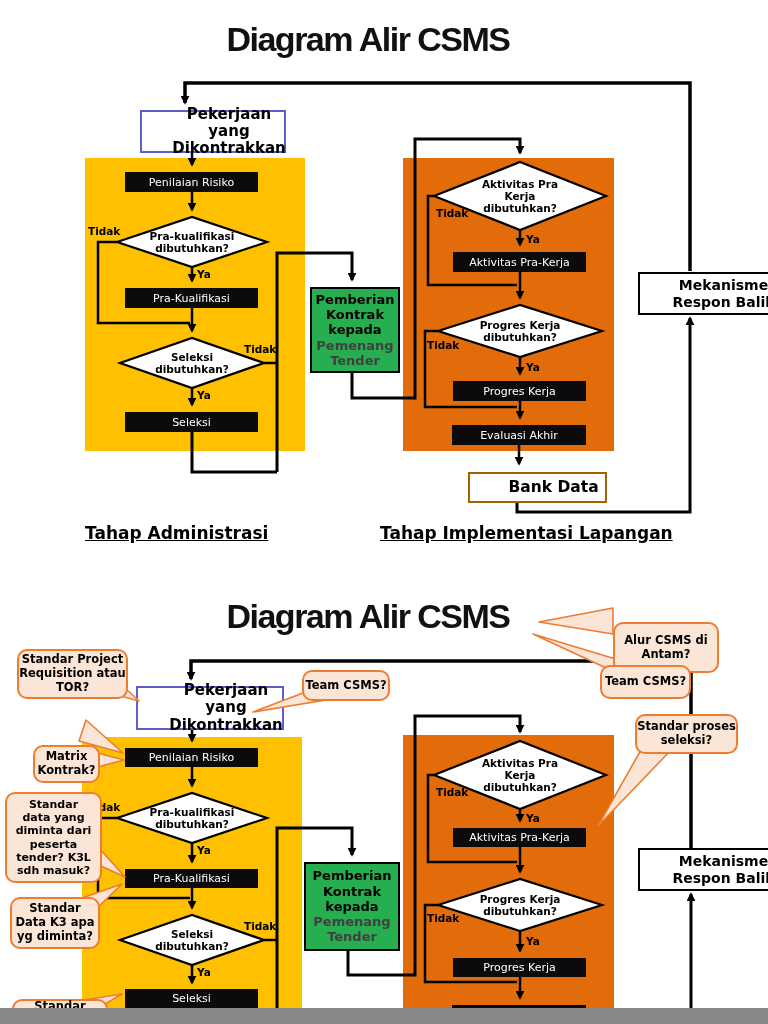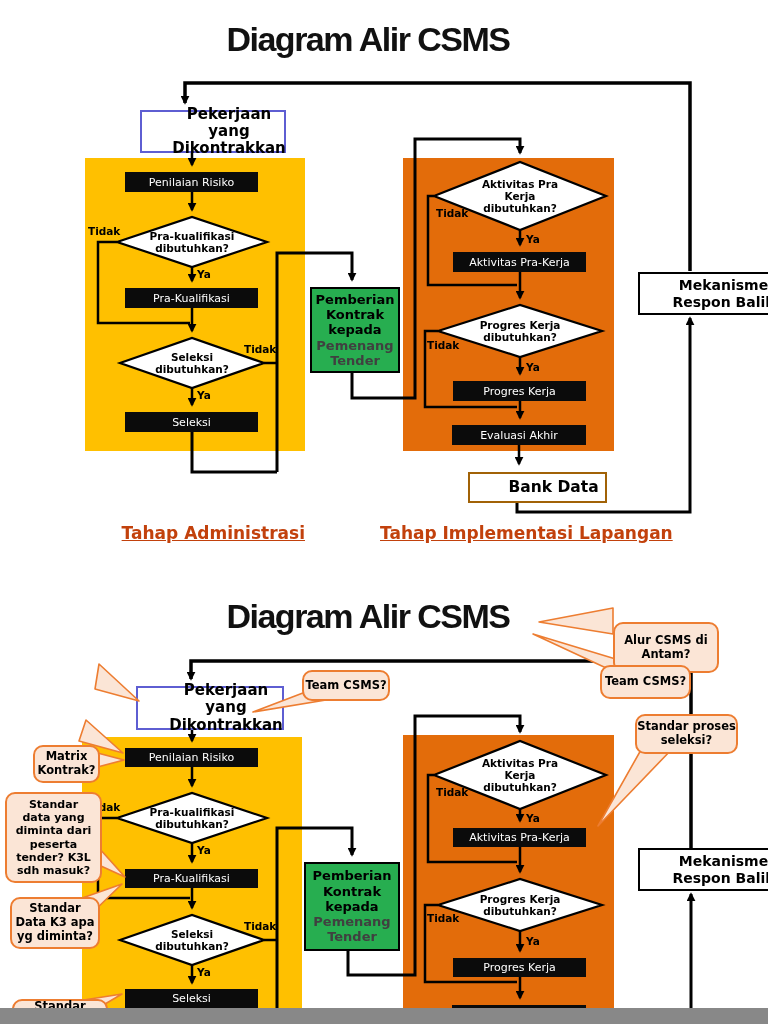--- a/index.html
+++ b/index.html
@@ -30,22 +30,22 @@
     display:flex;flex-direction:column;align-items:center;justify-content:center;
     text-align:center;font-weight:bold;font-size:13px;line-height:1.18;
   }
   .green .hl{color:#404040;}
   .dlabel{
     position:absolute;z-index:3;display:flex;align-items:center;justify-content:center;
     text-align:center;font-weight:bold;font-size:10.5px;line-height:1.15;white-space:pre-line;
   }
   .yn{position:absolute;z-index:3;font-weight:bold;font-size:10.5px;line-height:1;}
   .stage-label{
-    position:absolute;z-index:3;text-align:right;font-weight:bold;font-size:17px;
-    color:#c2410c;text-decoration:underline;white-space:nowrap;
+    position:absolute;z-index:3;text-align:left;font-weight:bold;font-size:17px;
+    color:#000000;text-decoration:underline;white-space:nowrap;
   }
   .title{
     position:absolute;z-index:3;text-align:center;font-weight:bold;font-size:34px;
     letter-spacing:-1.5px;color:#111;
     font-family:"Liberation Sans","DejaVu Sans",sans-serif;white-space:nowrap;
   }
   svg.tails{position:absolute;left:0;top:0;z-index:5;}
   .callout{
     position:absolute;z-index:6;background:#FBE5D6;border:2px solid #ED7D31;
     border-radius:10px;display:flex;align-items:center;justify-content:center;
@@ -209,20 +209,23 @@
       <polygon points="68,903 122,884 92,913"></polygon>
       <polygon points="58,1004 122,994 88,1014"></polygon>
       <polygon points="646,741 598,826 673,748"></polygon>
     </g>
   </svg>
 
   <div class="callout" style="left:613px;top:602px;width:102px;height:47px;margin-top:20px;">Alur CSMS di
 Antam?</div>
   <div class="callout" style="left:600px;top:665px;width:87px;height:30px;">Team CSMS?</div>
   <div class="callout" style="left:302px;top:670px;width:84px;height:27px;">Team CSMS?</div>
+  <div class="callout" style="left:17px;top:649px;width:107px;height:46px;">Standar Project
+Requisition atau
+TOR?</div>
   <div class="callout" style="left:33px;top:745px;width:63px;height:34px;">Matrix
 Kontrak?</div>
   <div class="callout small" style="left:5px;top:792px;width:93px;height:87px;">Standar
 data yang
 diminta dari
 peserta
 tender? K3L
 sdh masuk?</div>
   <div class="callout" style="left:10px;top:897px;width:86px;height:48px;">Standar
 Data K3 apa

